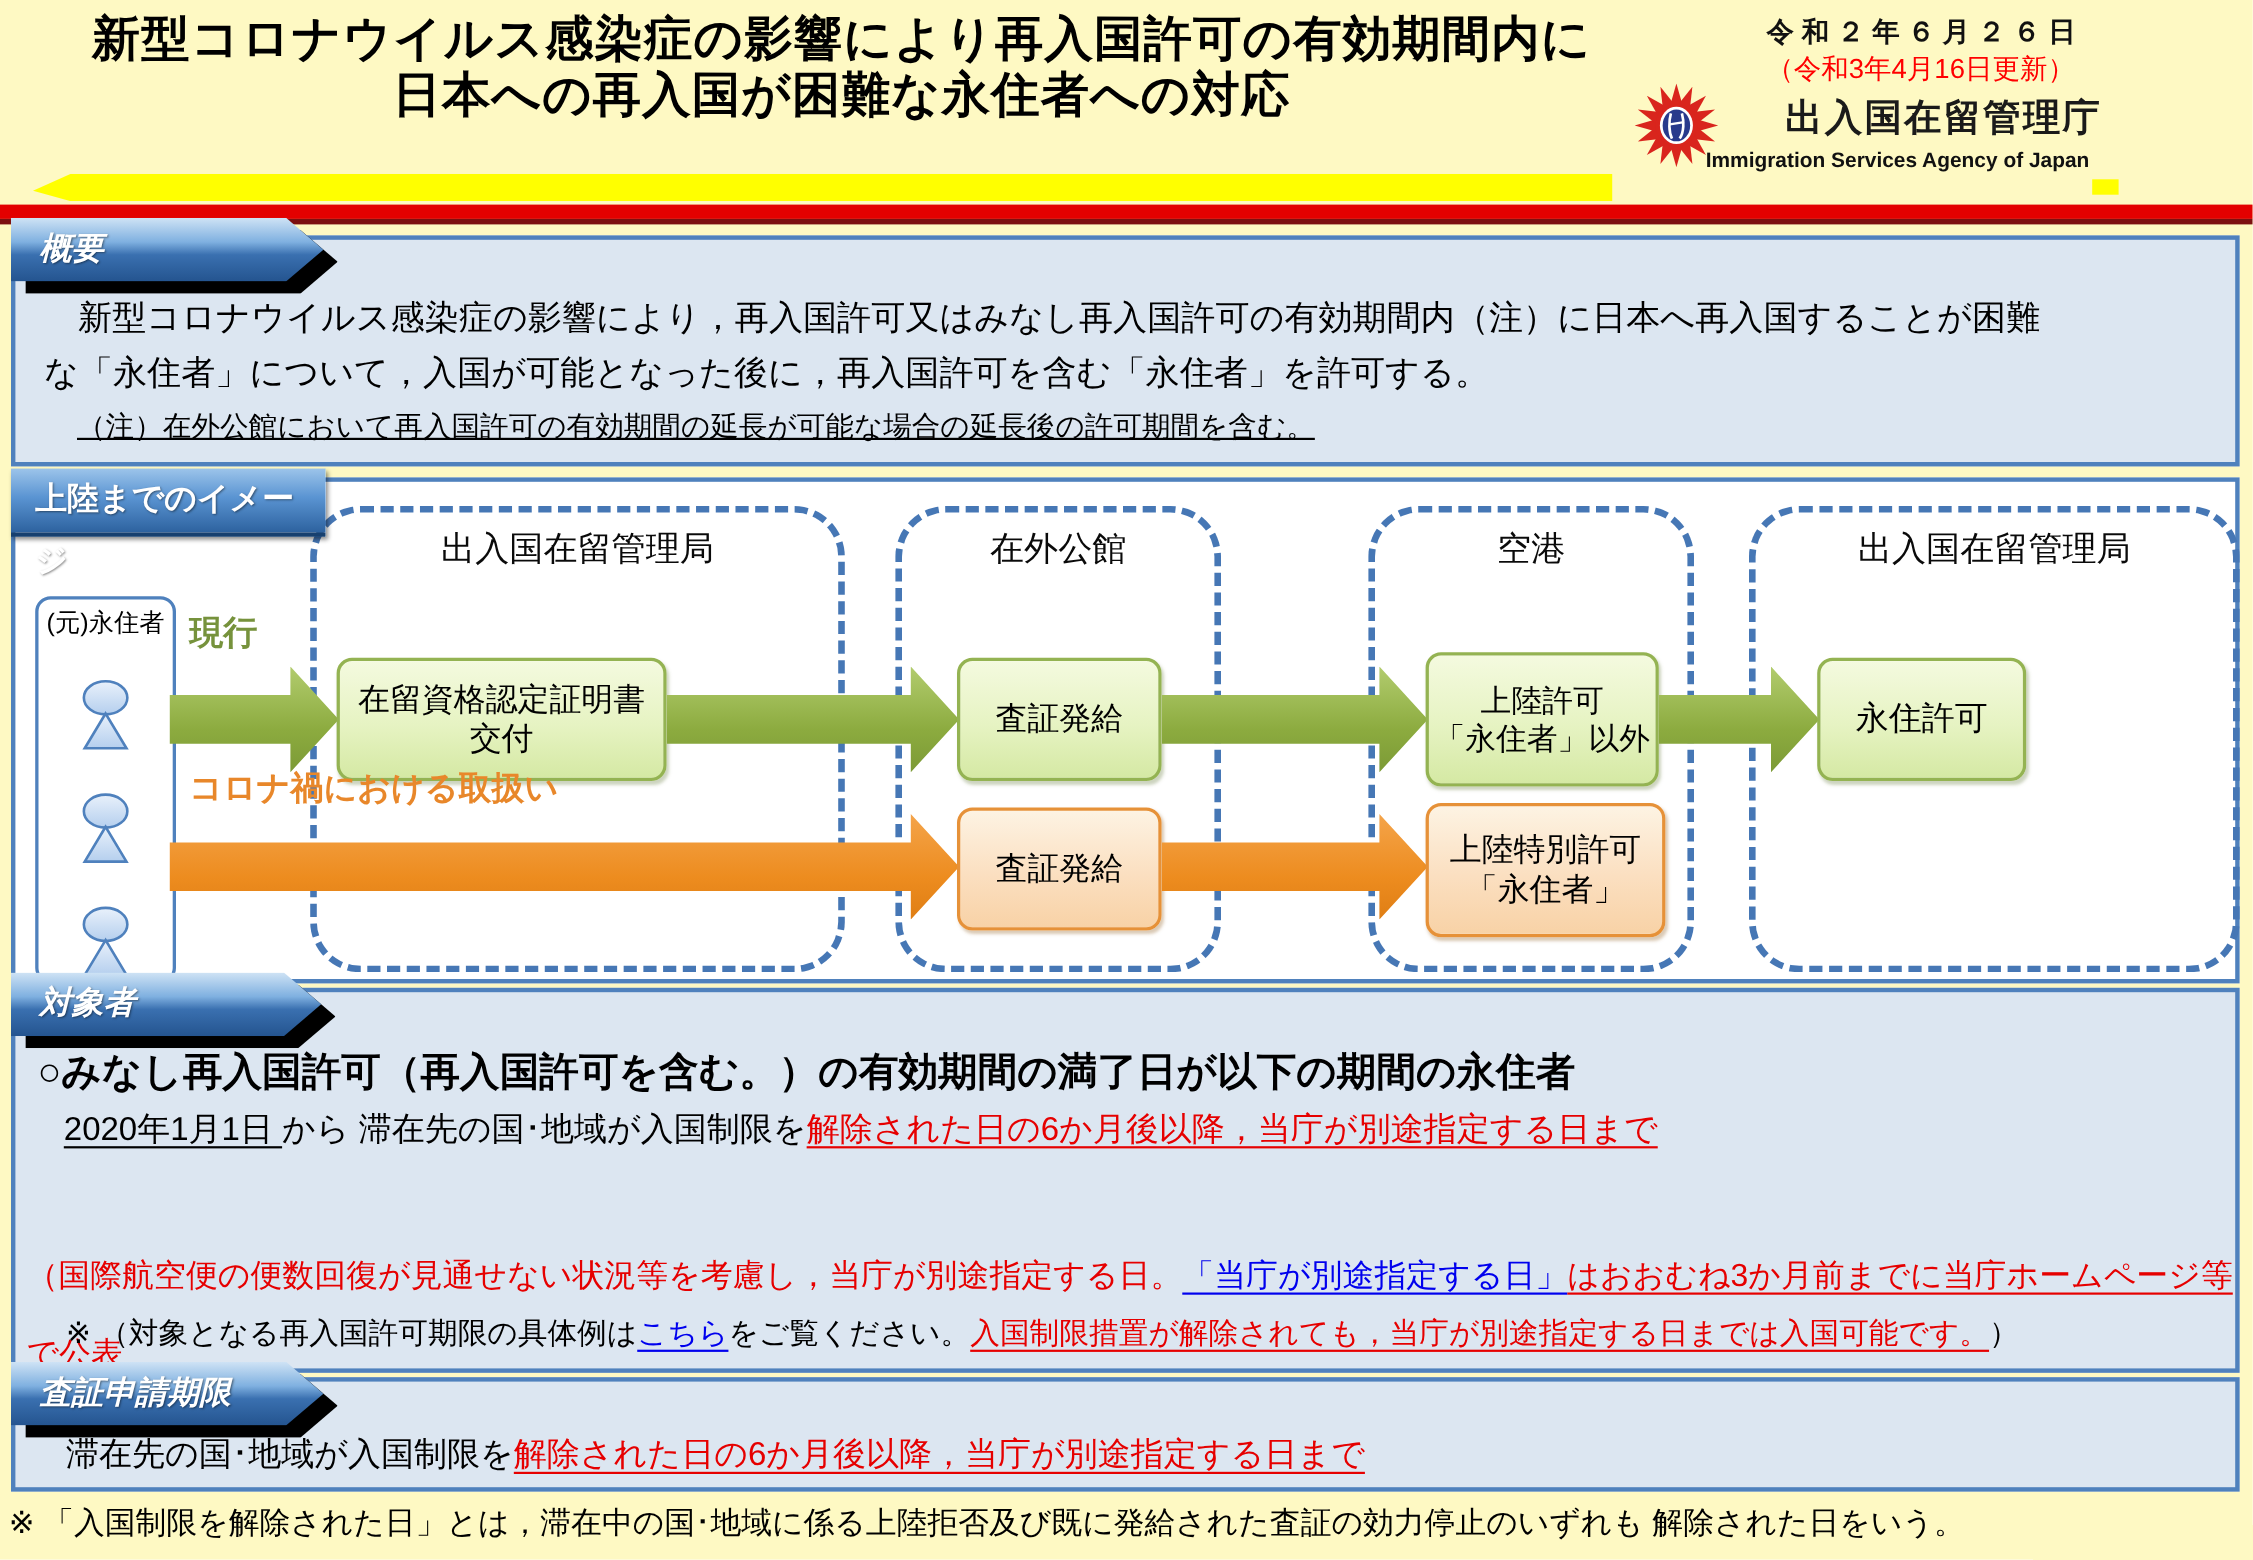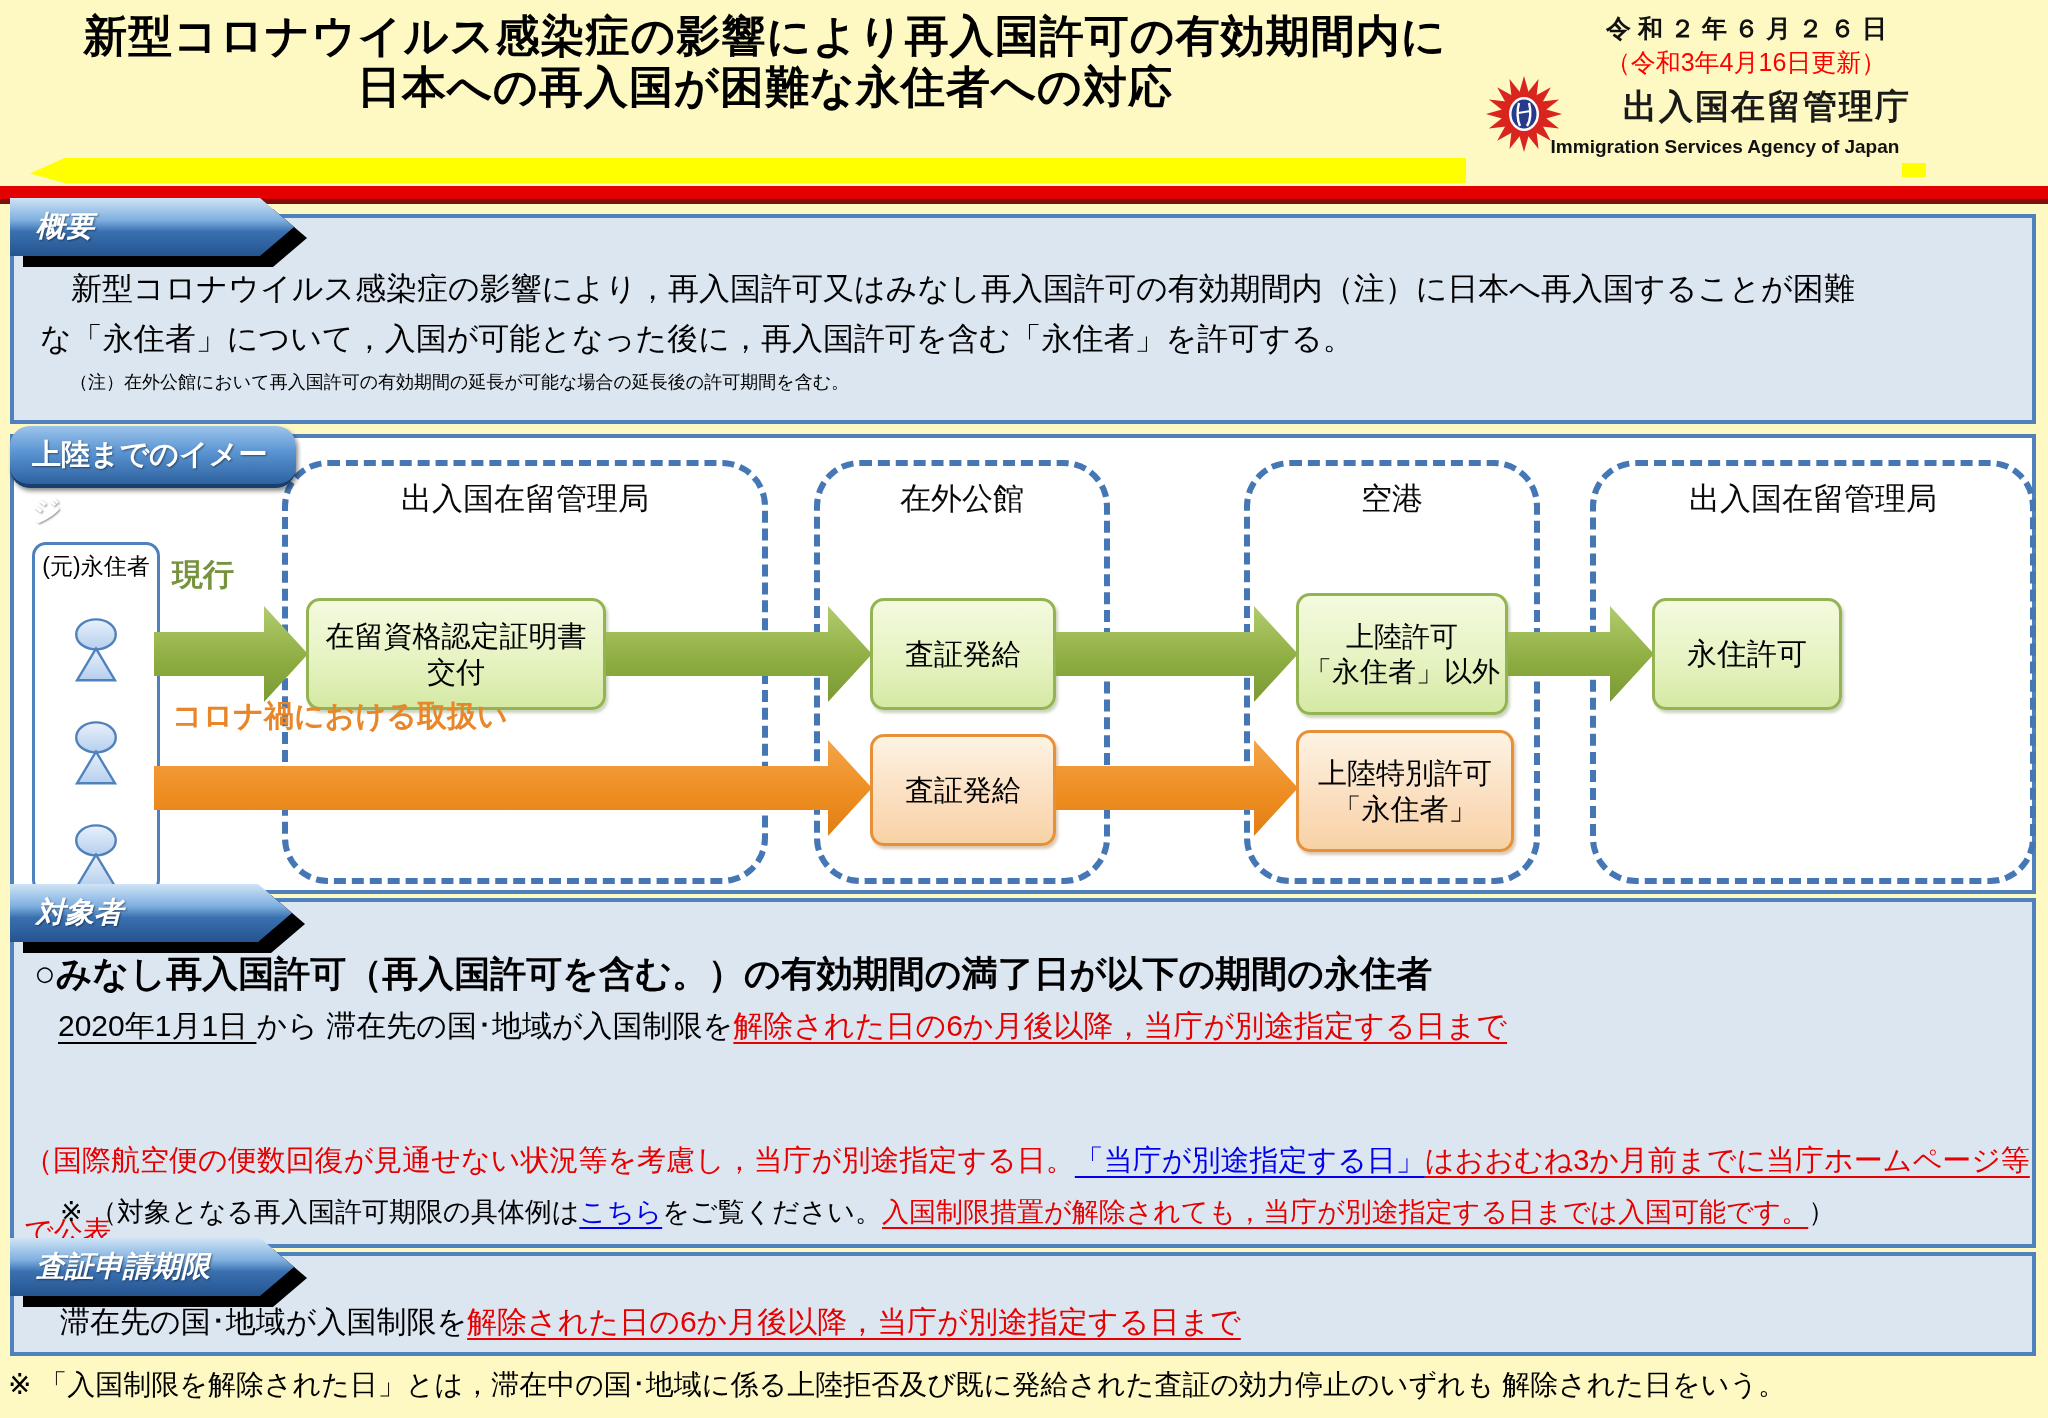--- a/index.html
+++ b/index.html
@@ -41,31 +41,31 @@
     font-style:italic;
   }
   .pr-shadow { transform:translate(13px,11px); background:#000; }
   .pr-face {
     background:linear-gradient(180deg,#cfe3f5 0%,#7fb0e0 38%,#3a70b0 58%,#24548f 100%);
     color:#fff; font-size:29px; font-weight:bold; line-height:56px; padding-left:26px;
     text-shadow:1px 1px 2px rgba(0,0,0,.45);
   }
   
   .rribbon {
-    z-index:5; border-radius:20px;
+    z-index:5; border-radius:0;
     background:linear-gradient(180deg,#9cc4ea 0%,#5a94d2 45%,#2d629f 100%);
     border-bottom:4px solid #17406f;
     color:#fff; font-size:29px; font-weight:bold; line-height:56px; padding-left:22px;
     box-shadow:2px 3px 4px rgba(0,0,0,.45); text-shadow:1px 1px 2px rgba(0,0,0,.45);
   }
 
   
   .ov-body { left:26px; top:46px; width:1980px; font-size:31px; line-height:1.62;
              white-space:pre-line; }
-  .ov-note { left:56px; top:152px; width:1940px; font-size:18px; }
+  .ov-note { left:56px; top:152px; width:1940px; font-size:26px;text-decoration:underline; }
 
   
   .stage { border:6px dashed #4677b5; border-radius:46px; }
   .stage-label { position:absolute; top:12px; left:0; width:100%; text-align:center;
                  font-size:31px; color:#0a0a0a; }
   .actor-box { border:3px solid #4f81bd; border-radius:14px; background:#fff;
                display:flex; flex-direction:column; align-items:center;gap:23px; }
   .actor-label { font-size:23px; margin-top:6px; white-space:nowrap; }
   .person { margin-top:12px; }
   .flow-label-green { color:#76923c; font-size:31px; font-weight:bold; }

